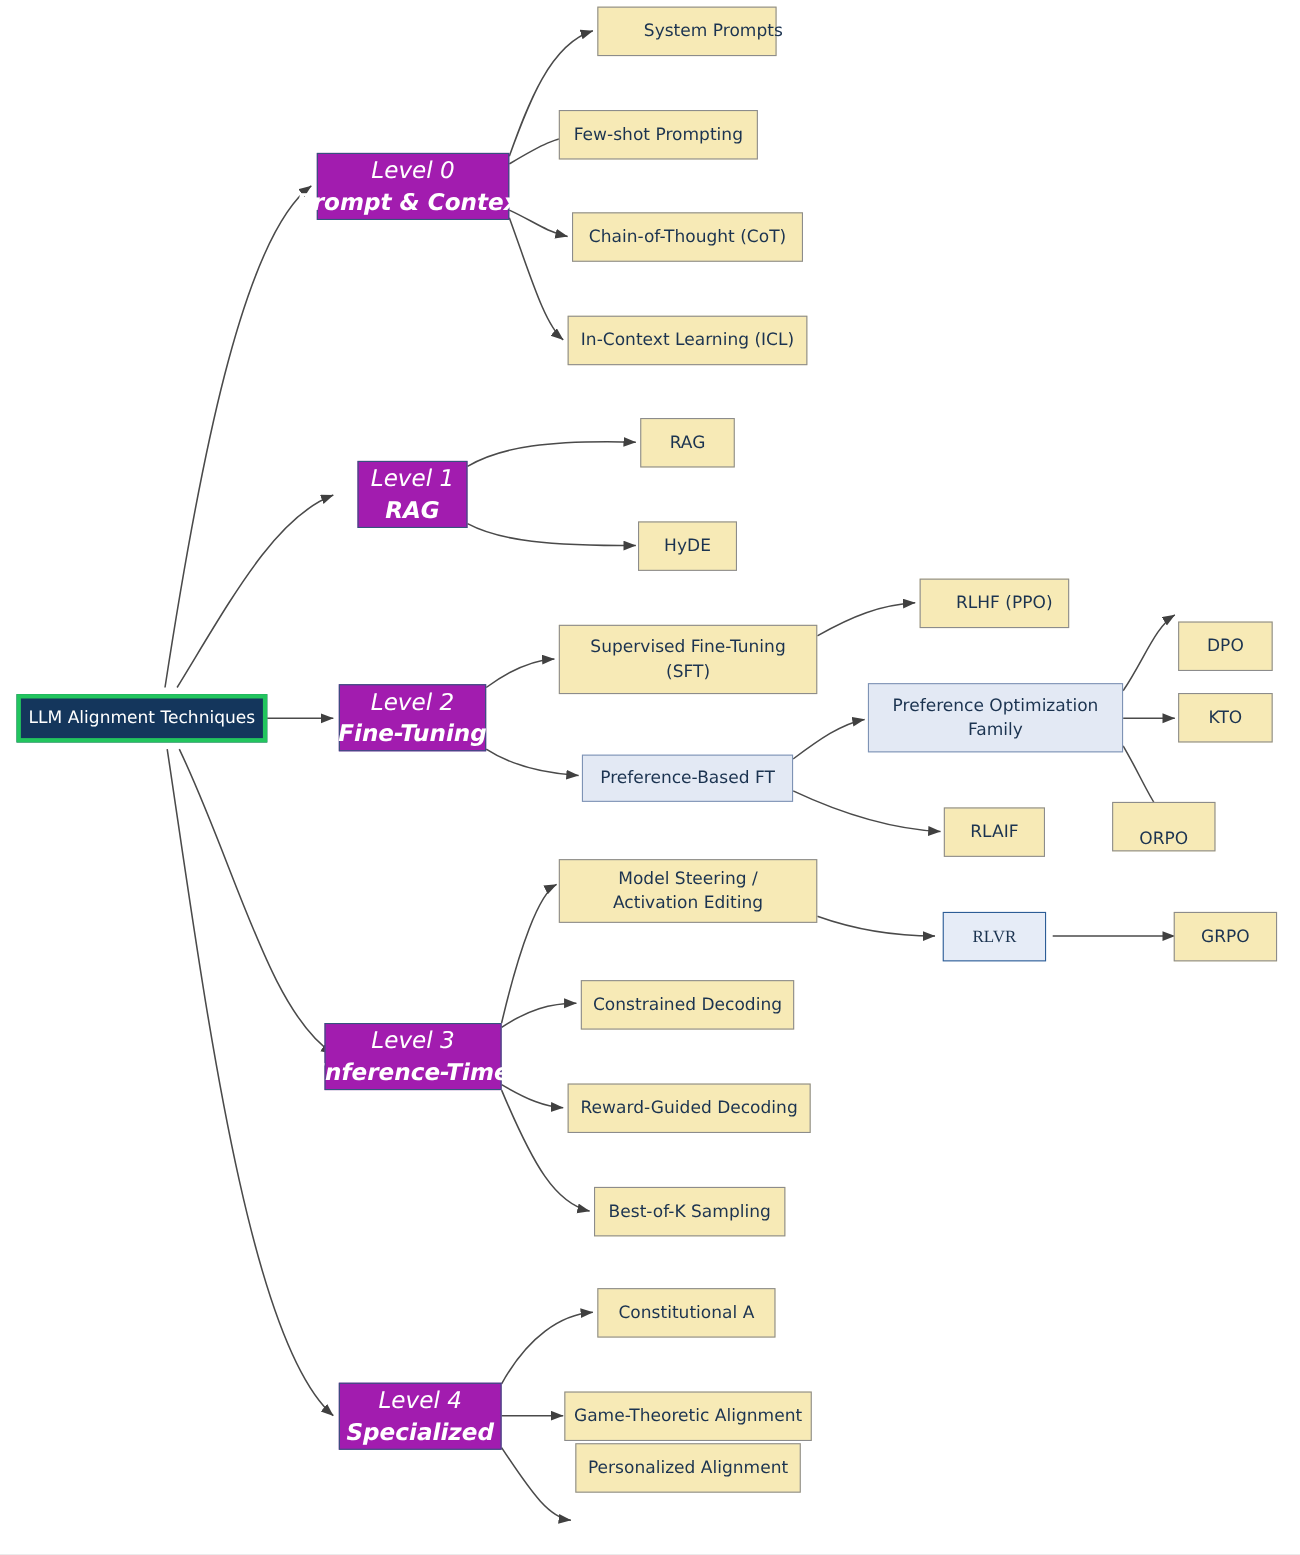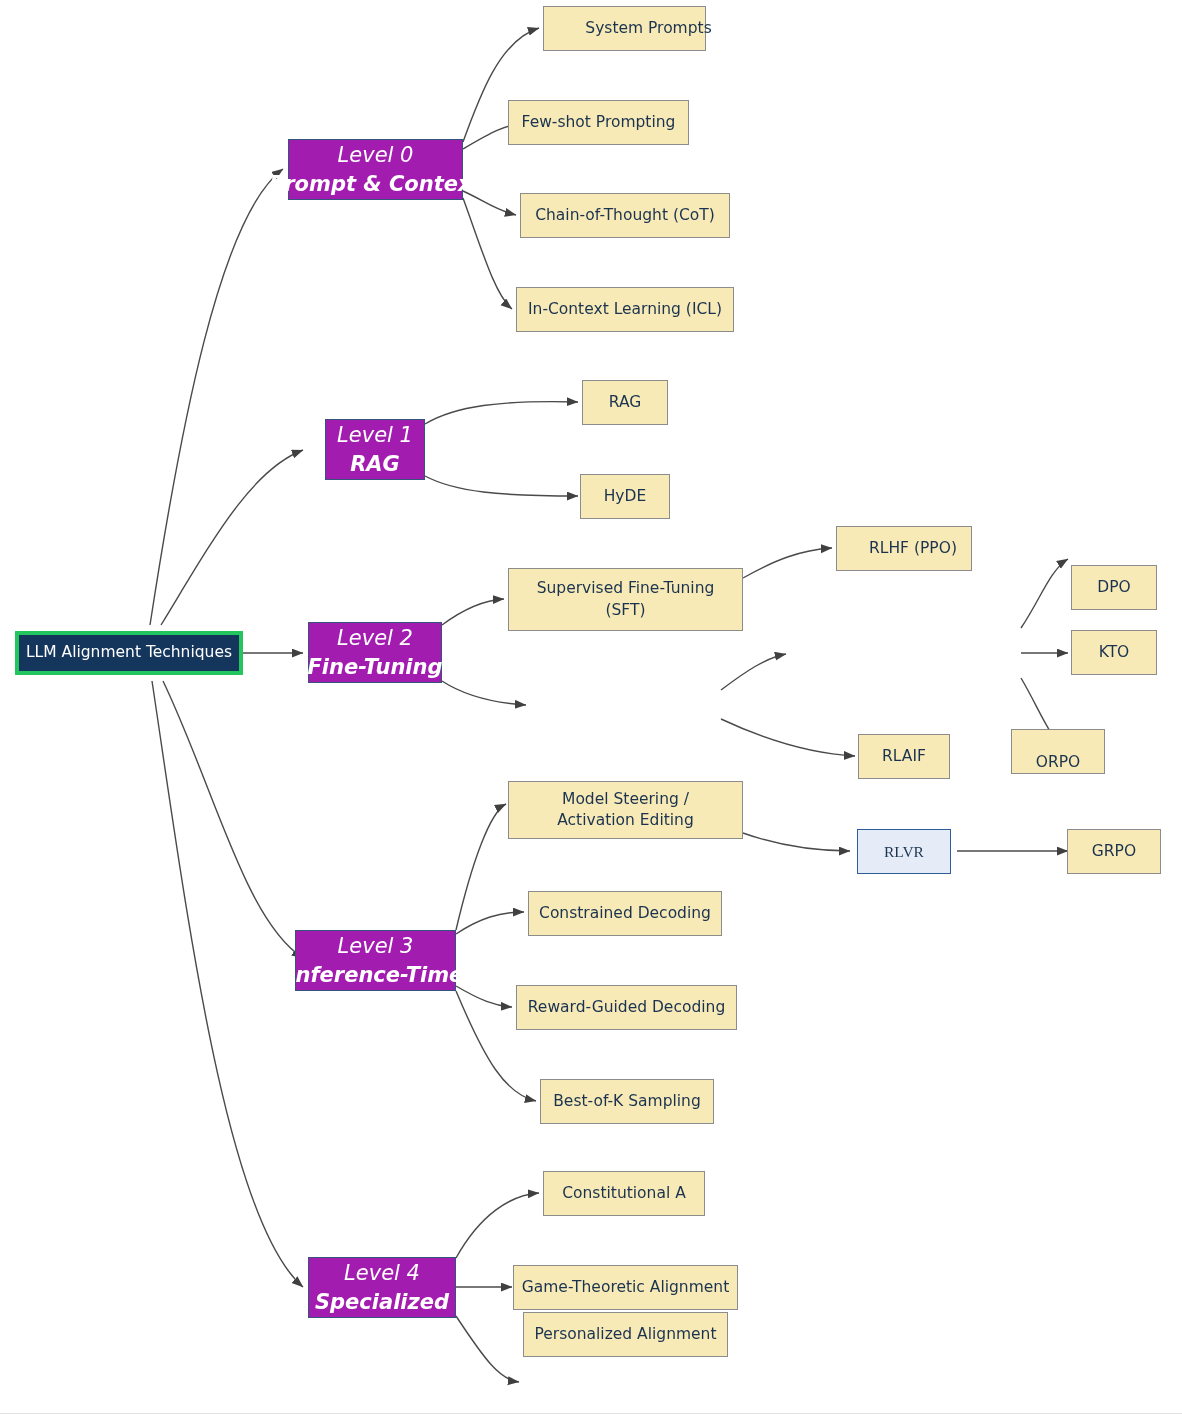--- a/index.html
+++ b/index.html
@@ -181,23 +181,30 @@
     <span class="ln">RAG</span>
   </div>
   <div class="node node-leaf" style="left:580px; top:474px; width:90px; height:45px;">
     <span class="ln">HyDE</span>
   </div>
 
   <div class="node node-leaf" style="left:508px; top:568px; width:235px; height:63px;">
     <span class="ln">Supervised Fine-Tuning</span>
     <span class="ln">(SFT)</span>
   </div>
+  <div class="node node-family" style="left:529px; top:686px; width:192px; height:43px;">
+    <span class="ln">Preference-Based FT</span>
+  </div>
 
   <div class="node node-leaf" style="left:836px; top:526px; width:136px; height:45px;padding-left:18px;">
     <span class="ln">RLHF (PPO)</span>
+  </div>
+  <div class="node node-family" style="left:789px; top:621px; width:232px; height:63px;">
+    <span class="ln">Preference Optimization</span>
+    <span class="ln">Family</span>
   </div>
   <div class="node node-leaf" style="left:858px; top:734px; width:92px; height:45px;">
     <span class="ln">RLAIF</span>
   </div>
 
   <div class="node node-leaf" style="left:1071px; top:537px; width:86px; height:45px;margin-top:28px;">
     <span class="ln">DPO</span>
   </div>
   <div class="node node-leaf" style="left:1071px; top:630px; width:86px; height:45px;">
     <span class="ln">KTO</span>

